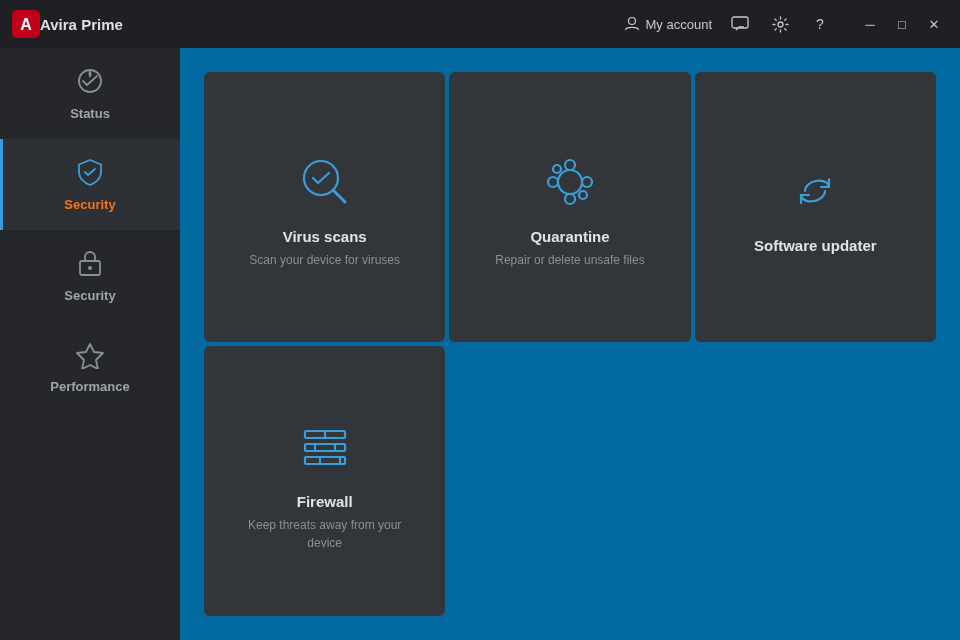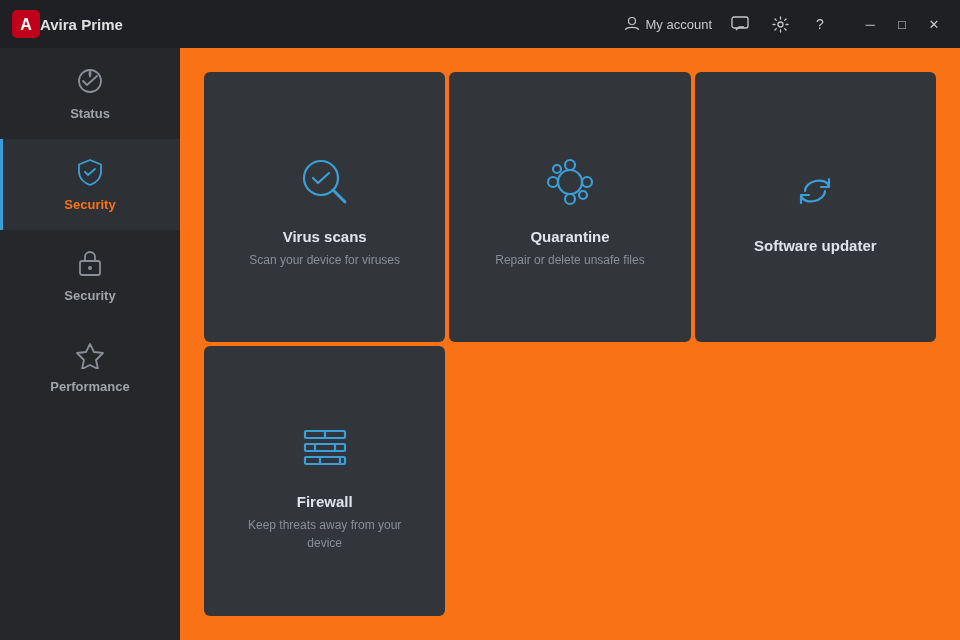--- a/index.html
+++ b/index.html
@@ -126,21 +126,21 @@
       padding: 14px 20px;
       cursor: pointer;
       color: #a0a4aa;
       font-size: 13px;
       margin-bottom: 8px;
     }
 
     
     .content {
       flex: 1;
-      background: #f97316;
+      background: #0369a1;
       padding: 24px;
       display: grid;
       grid-template-columns: repeat(3, 1fr);
       grid-template-rows: repeat(2, 1fr);
       gap: 4px;
       align-content: start;
     }
 
     .card {
       background: #32353a;

